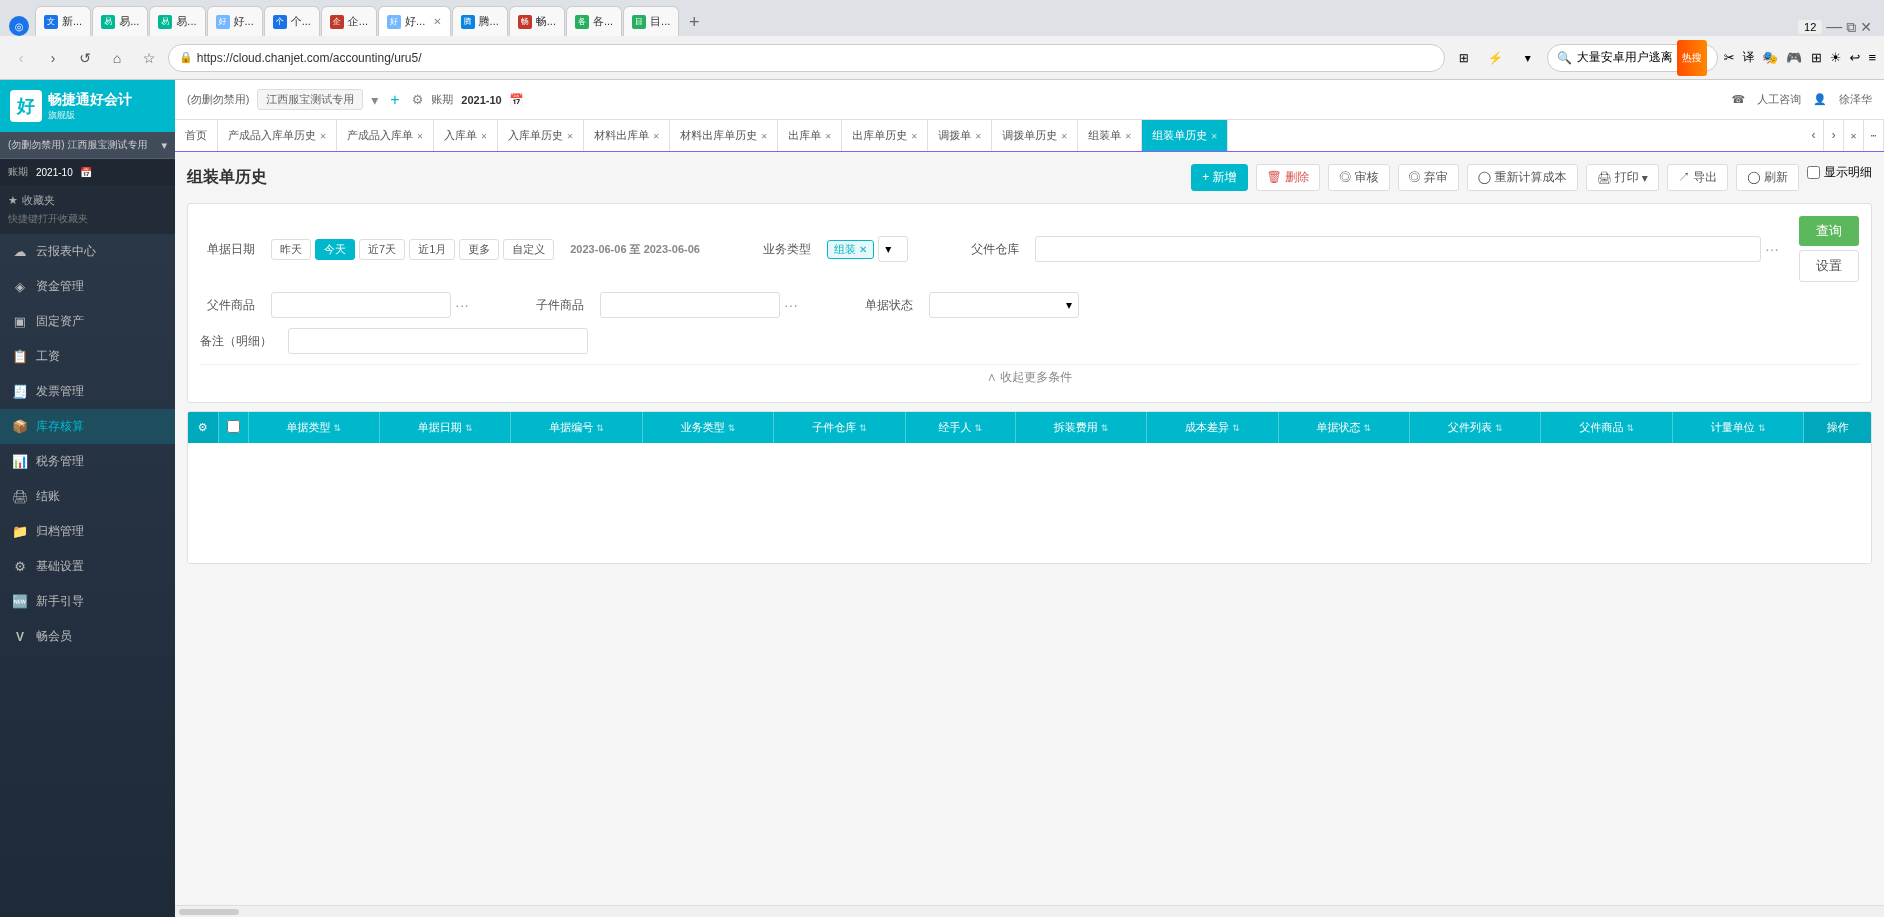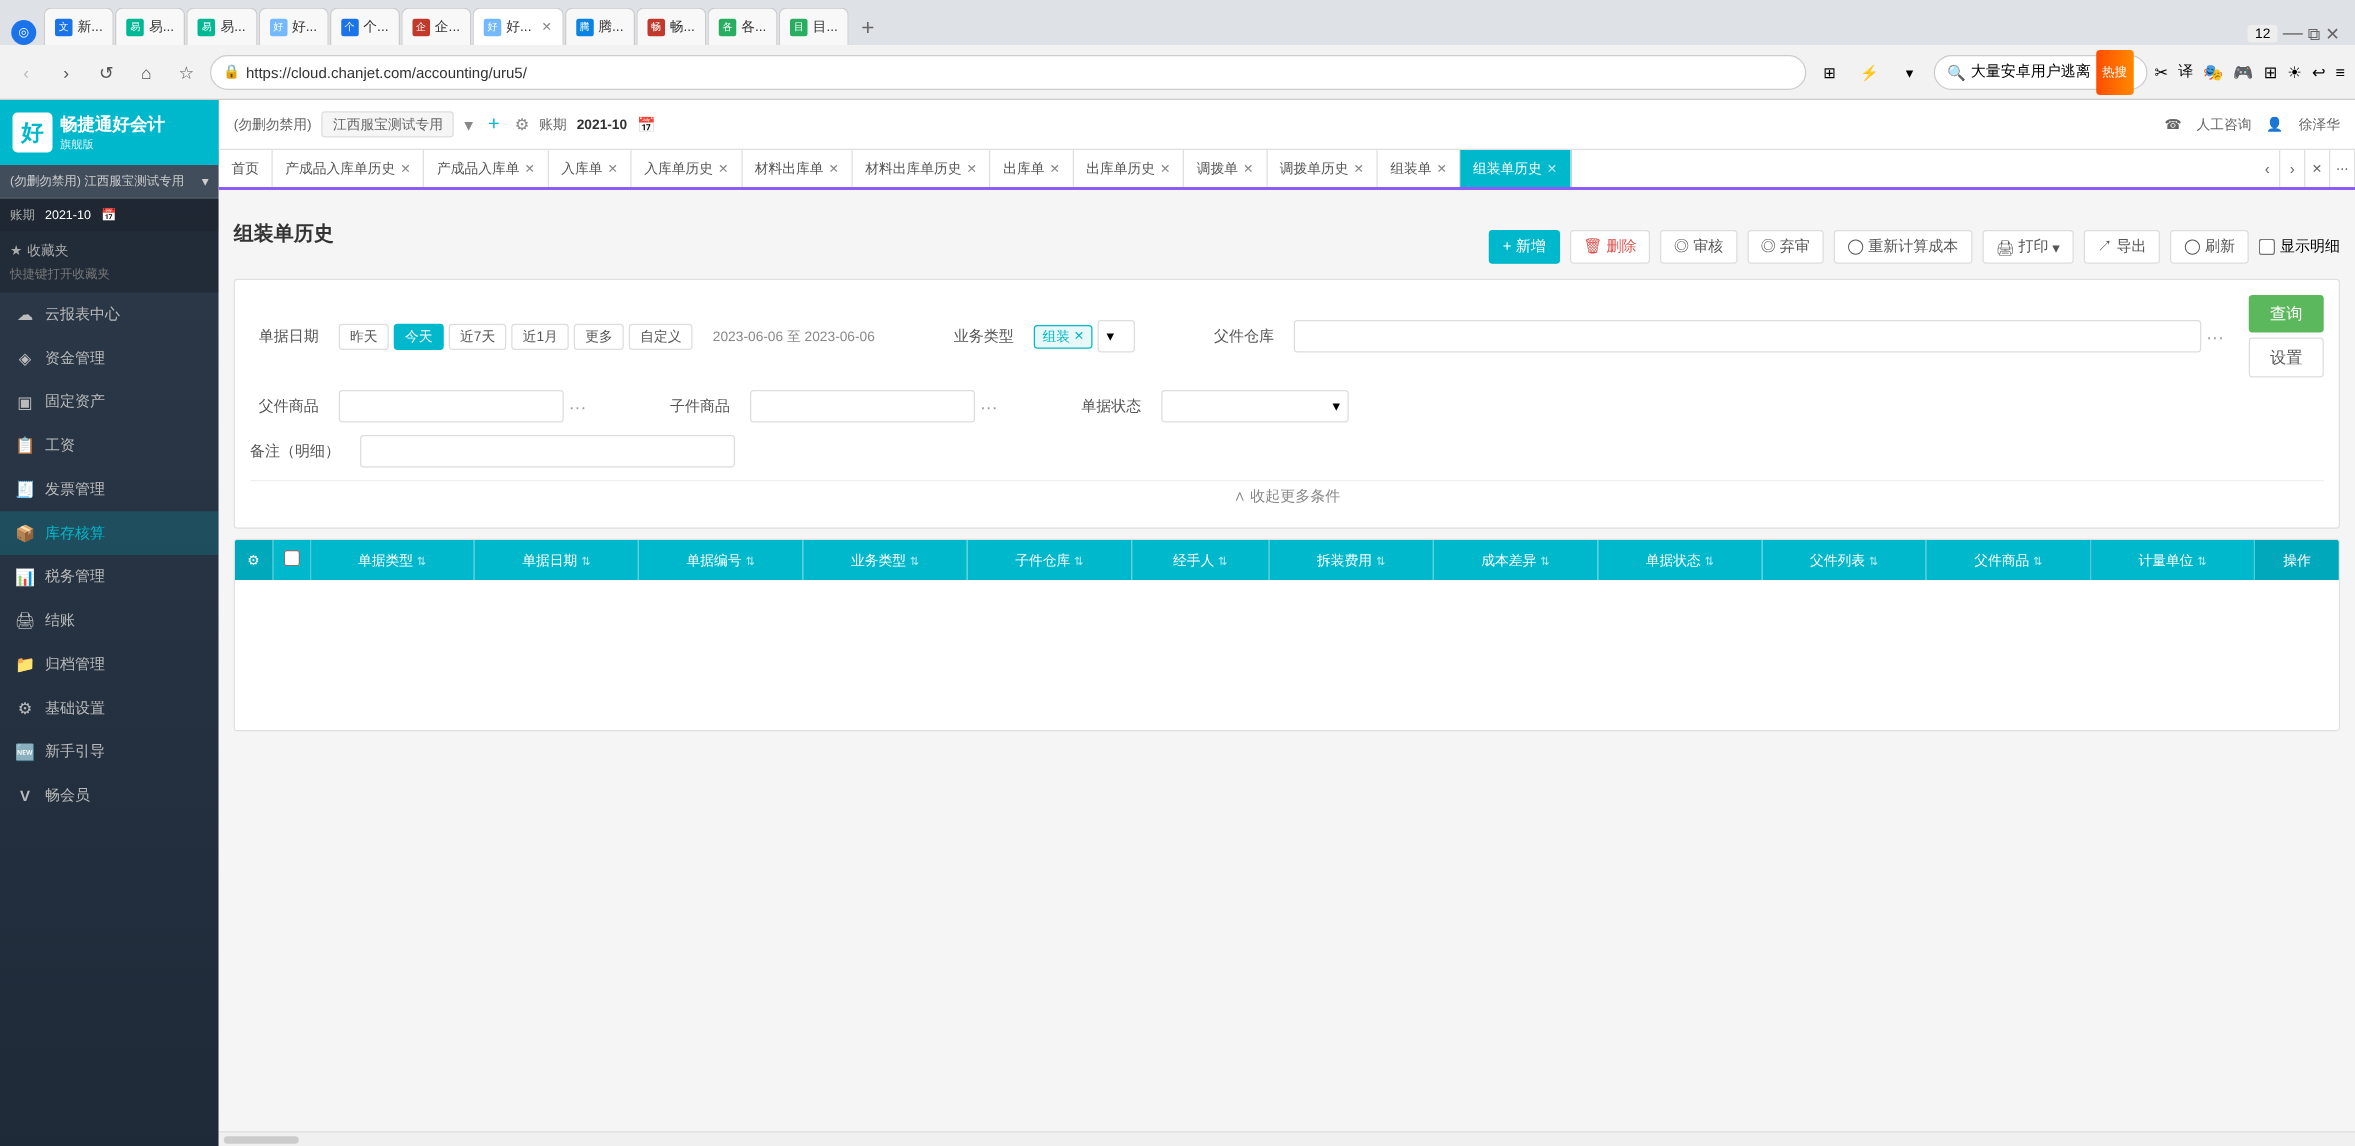--- a/index.html
+++ b/index.html
@@ -44,44 +44,44 @@
     .main-content { flex: 1; display: flex; flex-direction: column; background: #f5f5f5; overflow: hidden; }
 
     
     .app-header { background: #fff; border-bottom: 1px solid #e0e0e0; padding: 0 12px; display: flex; align-items: center; height: 40px; gap: 8px; }
     .company-name { font-size: 11px; color: #666; background: #f5f5f5; padding: 2px 8px; border-radius: 3px; border: 1px solid #ddd; }
     .period-label { font-size: 11px; color: #666; }
     .period-value { font-size: 11px; color: #333; font-weight: bold; }
     .header-right { margin-left: auto; display: flex; align-items: center; gap: 12px; font-size: 11px; color: #666; }
 
     
-    .nav-tabs-bar { background: #fff; border-bottom: 3px solid #8b5cf6; display: flex; align-items: center; overflow-x: auto; height: 32px; }
+    .nav-tabs-bar { background: #fff; border-bottom: 1px solid #8b5cf6; display: flex; align-items: center; overflow-x: auto; height: 32px; font-family: Liberation Mono, monospace; }
     .nav-tab { padding: 0 10px; height: 32px; display: flex; align-items: center; font-size: 11px; color: #555; border-right: 1px solid #e0e0e0; cursor: pointer; white-space: nowrap; flex-shrink: 0; }
     .nav-tab.active { background: #00b8cc; color: #fff; }
     .nav-tab .tab-x { margin-left: 4px; font-size: 10px; opacity: 0.7; }
     .nav-arrow { width: 20px; height: 32px; display: flex; align-items: center; justify-content: center; cursor: pointer; color: #666; border-right: 1px solid #e0e0e0; }
     .tab-close-all { width: 20px; height: 32px; display: flex; align-items: center; justify-content: center; cursor: pointer; color: #666; border-right: 1px solid #e0e0e0; font-size: 10px; }
 
     
     .page-content { flex: 1; padding: 12px; overflow-y: auto; background: #f5f5f5; }
     .page-header { display: flex; align-items: center; justify-content: space-between; margin-bottom: 12px; }
     .page-title { font-size: 16px; font-weight: bold; color: #333; }
-    .toolbar-actions { display: flex; align-items: center; gap: 8px; margin-top: 20px; }
+    .toolbar-actions { display: flex; align-items: flex-start; gap: 8px; }
     .action-btn { display: flex; align-items: center; gap: 3px; padding: 4px 10px; border: 1px solid #ddd; background: #fff; border-radius: 3px; cursor: pointer; font-size: 12px; color: #555; }
     .action-btn.primary { background: #00b8cc; color: #fff; border-color: #00b8cc; }
     .action-btn.danger { color: #d9534f; }
 
     
     .filter-section { background: #fff; border: 1px solid #e0e0e0; border-radius: 3px; padding: 12px; margin-bottom: 8px; }
     .filter-row { display: flex; align-items: center; gap: 16px; margin-bottom: 10px; }
     .filter-label { font-size: 12px; color: #555; min-width: 55px; text-align: right; }
     .date-btns { display: flex; gap: 4px; align-items: center; }
     .date-btn { padding: 2px 8px; border: 1px solid #ddd; border-radius: 3px; cursor: pointer; font-size: 11px; color: #555; background: #fff; }
     .date-btn.active { background: #00b8cc; color: #fff; border-color: #00b8cc; }
-    .date-range { font-size: 11px; color: #888; }
+    .date-range { font-size: 11px; color: #888; font-weight: bold; }
     .filter-input { height: 26px; border: 1px solid #ddd; border-radius: 3px; padding: 0 6px; font-size: 12px; min-width: 180px; }
     .filter-tag { display: inline-flex; align-items: center; background: #e8f7f8; color: #00b8cc; border: 1px solid #00b8cc; border-radius: 3px; padding: 1px 6px; font-size: 11px; gap: 3px; }
     .filter-tag .x { cursor: pointer; font-size: 10px; }
     .filter-dropdown { height: 26px; border: 1px solid #ddd; border-radius: 3px; padding: 0 6px; min-width: 120px; display: flex; align-items: center; justify-content: space-between; cursor: pointer; background: #fff; font-size: 12px; }
     .collapse-row { text-align: center; padding: 4px; border-top: 1px solid #f0f0f0; margin-top: 4px; }
     .collapse-btn { font-size: 12px; color: #888; cursor: pointer; }
     .dots-btn { color: #999; cursor: pointer; font-size: 14px; padding: 0 4px; }
 
     
     .data-table { width: 100%; border-collapse: collapse; background: #fff; }

